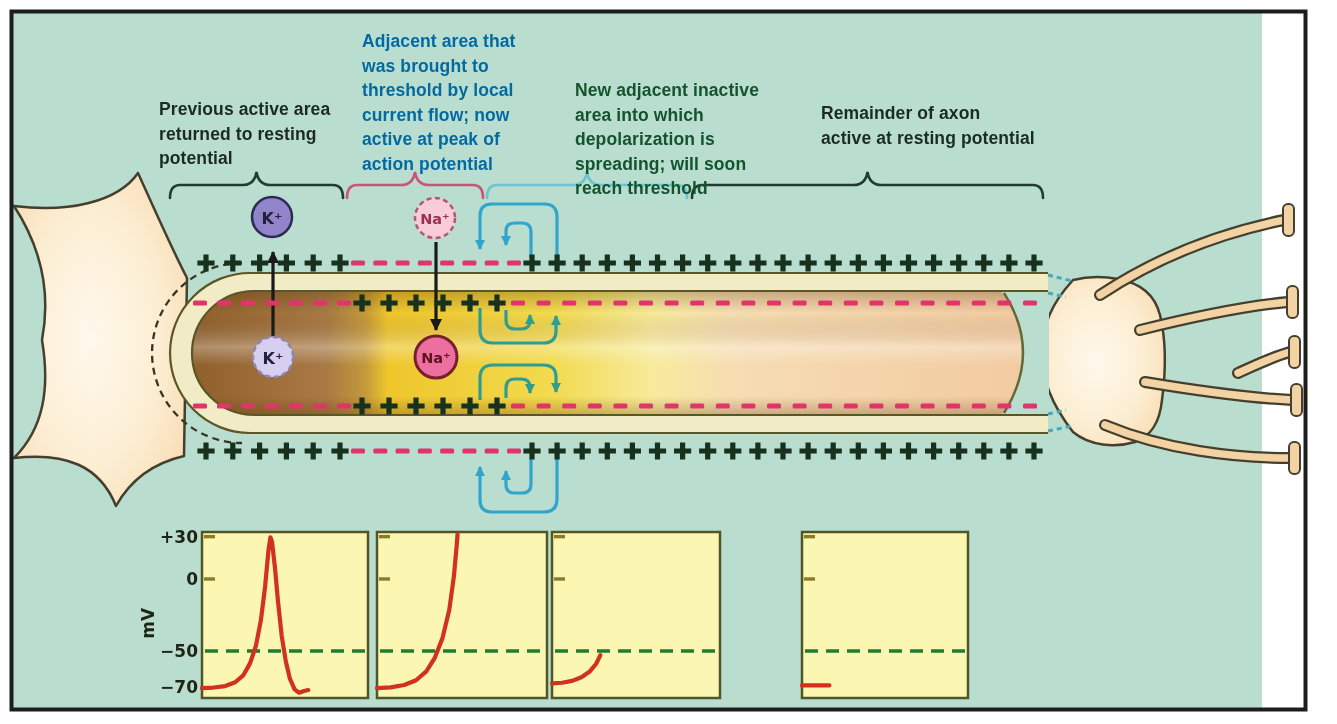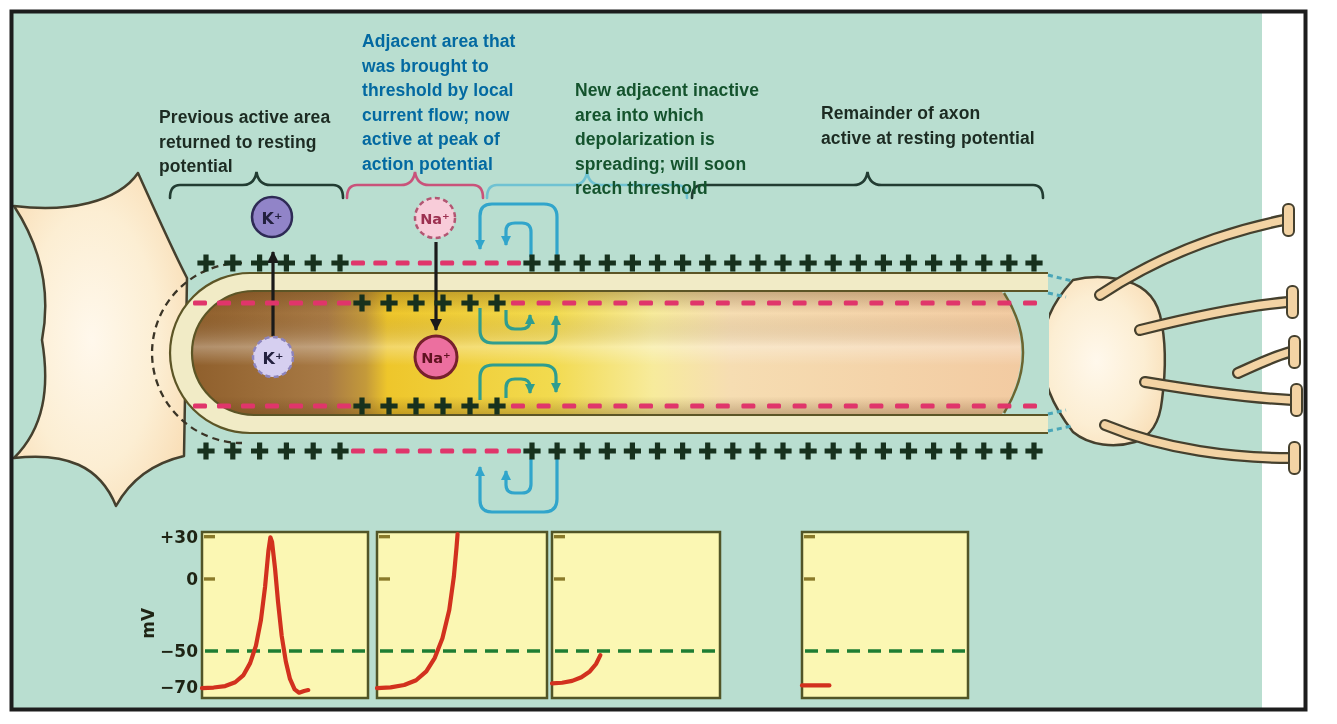--- a/index.html
+++ b/index.html
@@ -325,21 +325,21 @@
         <text x="198" y="536.648" text-anchor="end" dominant-baseline="central" class="axis-label">+30</text>
         <text x="198" y="578.978" text-anchor="end" dominant-baseline="central" class="axis-label">0</text>
         <text x="198" y="651.0219999999999" text-anchor="end" dominant-baseline="central" class="axis-label">−50</text>
         <text x="198" y="687.21" text-anchor="end" dominant-baseline="central" class="axis-label">−70</text>
         <text x="148" y="623.3" text-anchor="middle" dominant-baseline="central" class="axis-label" transform="rotate(-90 148 623.3)">mV</text>
       </g>
 
   <rect x="11.5" y="11.5" width="1294" height="698" fill="none" stroke="#1d1d1d" stroke-width="4"></rect>
 </svg>
 
-<div class="top-label" style="left: 159px; top: 97px; color: rgb(28, 43, 34); margin-top: 8px;">Previous active area
+<div class="top-label" style="left: 159px; top: 97px; color: rgb(28, 43, 34);">Previous active area
 returned to resting
 potential</div>
 <div class="top-label" style="left: 362px; top: 29px; color: #0369a1;">Adjacent area that
 was brought to
 threshold by local
 current flow; now
 active at peak of
 action potential</div>
 <div class="top-label" style="left: 575px; top: 54px; color: #14532d; margin-top: 24px;">New adjacent inactive
 area into which

